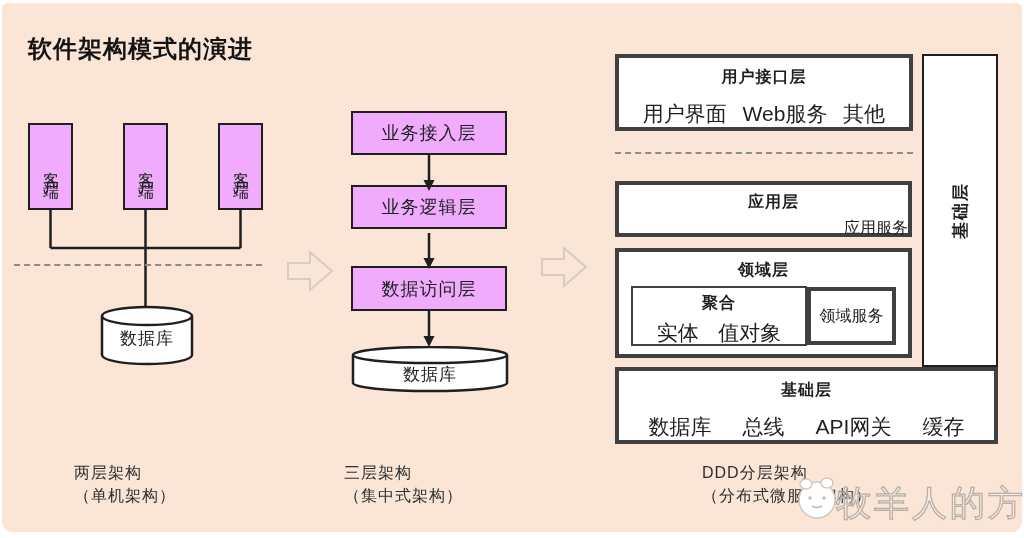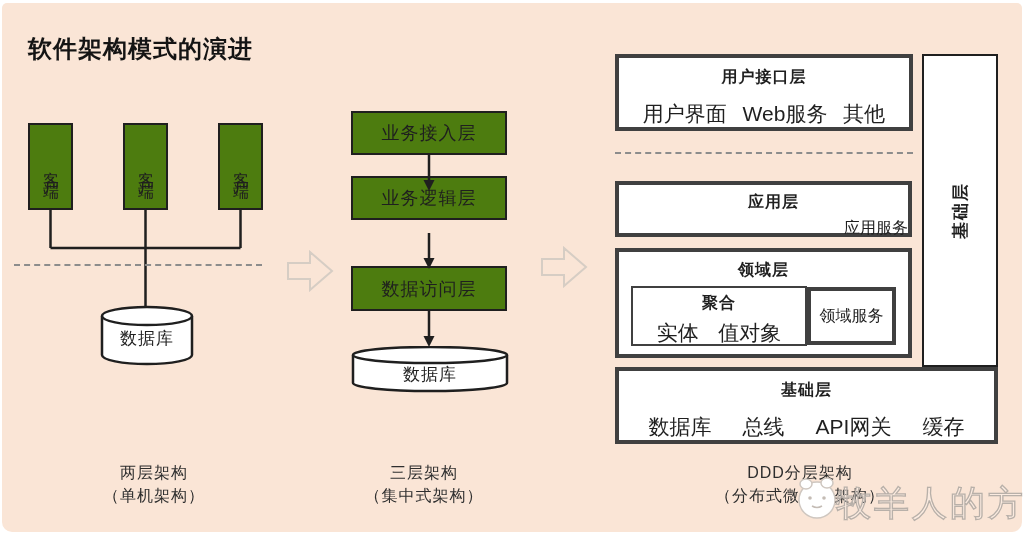--- a/index.html
+++ b/index.html
@@ -1,30 +1,30 @@
 <!DOCTYPE html>
 <html><head>
 <meta charset="utf-8">
 <style>
   html,body{margin:0;padding:0;background:#ffffff;width:1024px;height:538px;overflow:hidden;
     font-family:"Liberation Sans","DejaVu Sans",sans-serif;color:#1f1f1f;}
   .canvas{position:absolute;left:2px;top:3px;width:1020px;height:529px;background:#fae5d6;
     border-radius:5px 5px 10px 10px;}
   .abs{position:absolute;box-sizing:border-box;}
   .page-title{font-size:24px;font-weight:bold;letter-spacing:1px;color:#141414;}
-  .box{background:#4d7c0f;border:2px solid #1f1f1f;display:flex;align-items:center;justify-content:center;}
+  .box{background:#f0abfc;border:2px solid #1f1f1f;display:flex;align-items:center;justify-content:center;}
   .client-box{writing-mode:vertical-rl;text-orientation:upright;font-size:16px;letter-spacing:6px;
     display:flex;align-items:center;justify-content:center;}
   .mid-box{font-size:18px;letter-spacing:1px;}
   .dashed{border-top:2px dashed #8c8c8c;height:0;}
   .layer-box{background:#ffffff;border:4px solid #404040;}
   .layer-title{font-size:16px;font-weight:bold;text-align:center;letter-spacing:1px;}
   .layer-items{display:flex;justify-content:space-around;align-items:center;font-size:21px;}
   .cyl-label{font-size:17px;text-align:center;letter-spacing:1px;}
-  .caption{font-size:16px;line-height:23px;text-align:center;color:#2e2e2e;letter-spacing:1px;}
+  .caption{font-size:16px;line-height:23px;text-align:left;color:#2e2e2e;letter-spacing:1px;}
   .side-bar{background:#ffffff;border:2px solid #1f1f1f;display:flex;align-items:center;justify-content:center;}
   .side-bar-text{transform:rotate(-90deg);font-size:17px;font-weight:bold;letter-spacing:2px;white-space:nowrap;}
   .watermark-text{font-size:35px;letter-spacing:3px;color:rgba(255,255,255,0.25);
     -webkit-text-stroke:1.3px #b8b0a9;white-space:nowrap;}
   svg{display:block;}
 </style>
 </head>
 <body>
 
 <div class="canvas">
@@ -48,21 +48,21 @@
   <div class="abs cyl-label" style="left:98px;top:324px;width:94px;">数据库</div>
 
   <svg class="abs" style="left:284px;top:247px;" width="48" height="42" viewBox="0 0 48 42">
     <path d="M2 13 H24 V2 L46 21 L24 40 V29 H2 Z" fill="none" stroke="#d6cdc4" stroke-width="2"></path>
   </svg>
   <svg class="abs" style="left:538px;top:243px;" width="48" height="42" viewBox="0 0 48 42">
     <path d="M2 13 H24 V2 L46 21 L24 40 V29 H2 Z" fill="none" stroke="#d6cdc4" stroke-width="2"></path>
   </svg>
 
   <div class="abs box mid-box" style="left:349px;top:108px;width:156px;height:44px;">业务接入层</div>
-  <div class="abs box mid-box" style="left:349px;top:173px;width:156px;height:44px;">业务逻辑层</div>
+  <div class="abs box mid-box" style="left:349px;top:182px;width:156px;height:44px;">业务逻辑层</div>
   <div class="abs box mid-box" style="left:349px;top:263px;width:156px;height:45px;">数据访问层</div>
 
   <svg class="abs" style="left:420px;top:152px;" width="14" height="36" viewBox="0 0 14 36">
     <path d="M7 0 V26" stroke="#1f1f1f" stroke-width="2.5"></path>
       <path d="M1.5 25 H12.5 L7 36 Z" fill="#1f1f1f"></path>
   </svg>
   <svg class="abs" style="left:420px;top:230px;" width="14" height="36" viewBox="0 0 14 36">
     <path d="M7 0 V26" stroke="#1f1f1f" stroke-width="2.5"></path>
       <path d="M1.5 25 H12.5 L7 36 Z" fill="#1f1f1f"></path>
   </svg>

